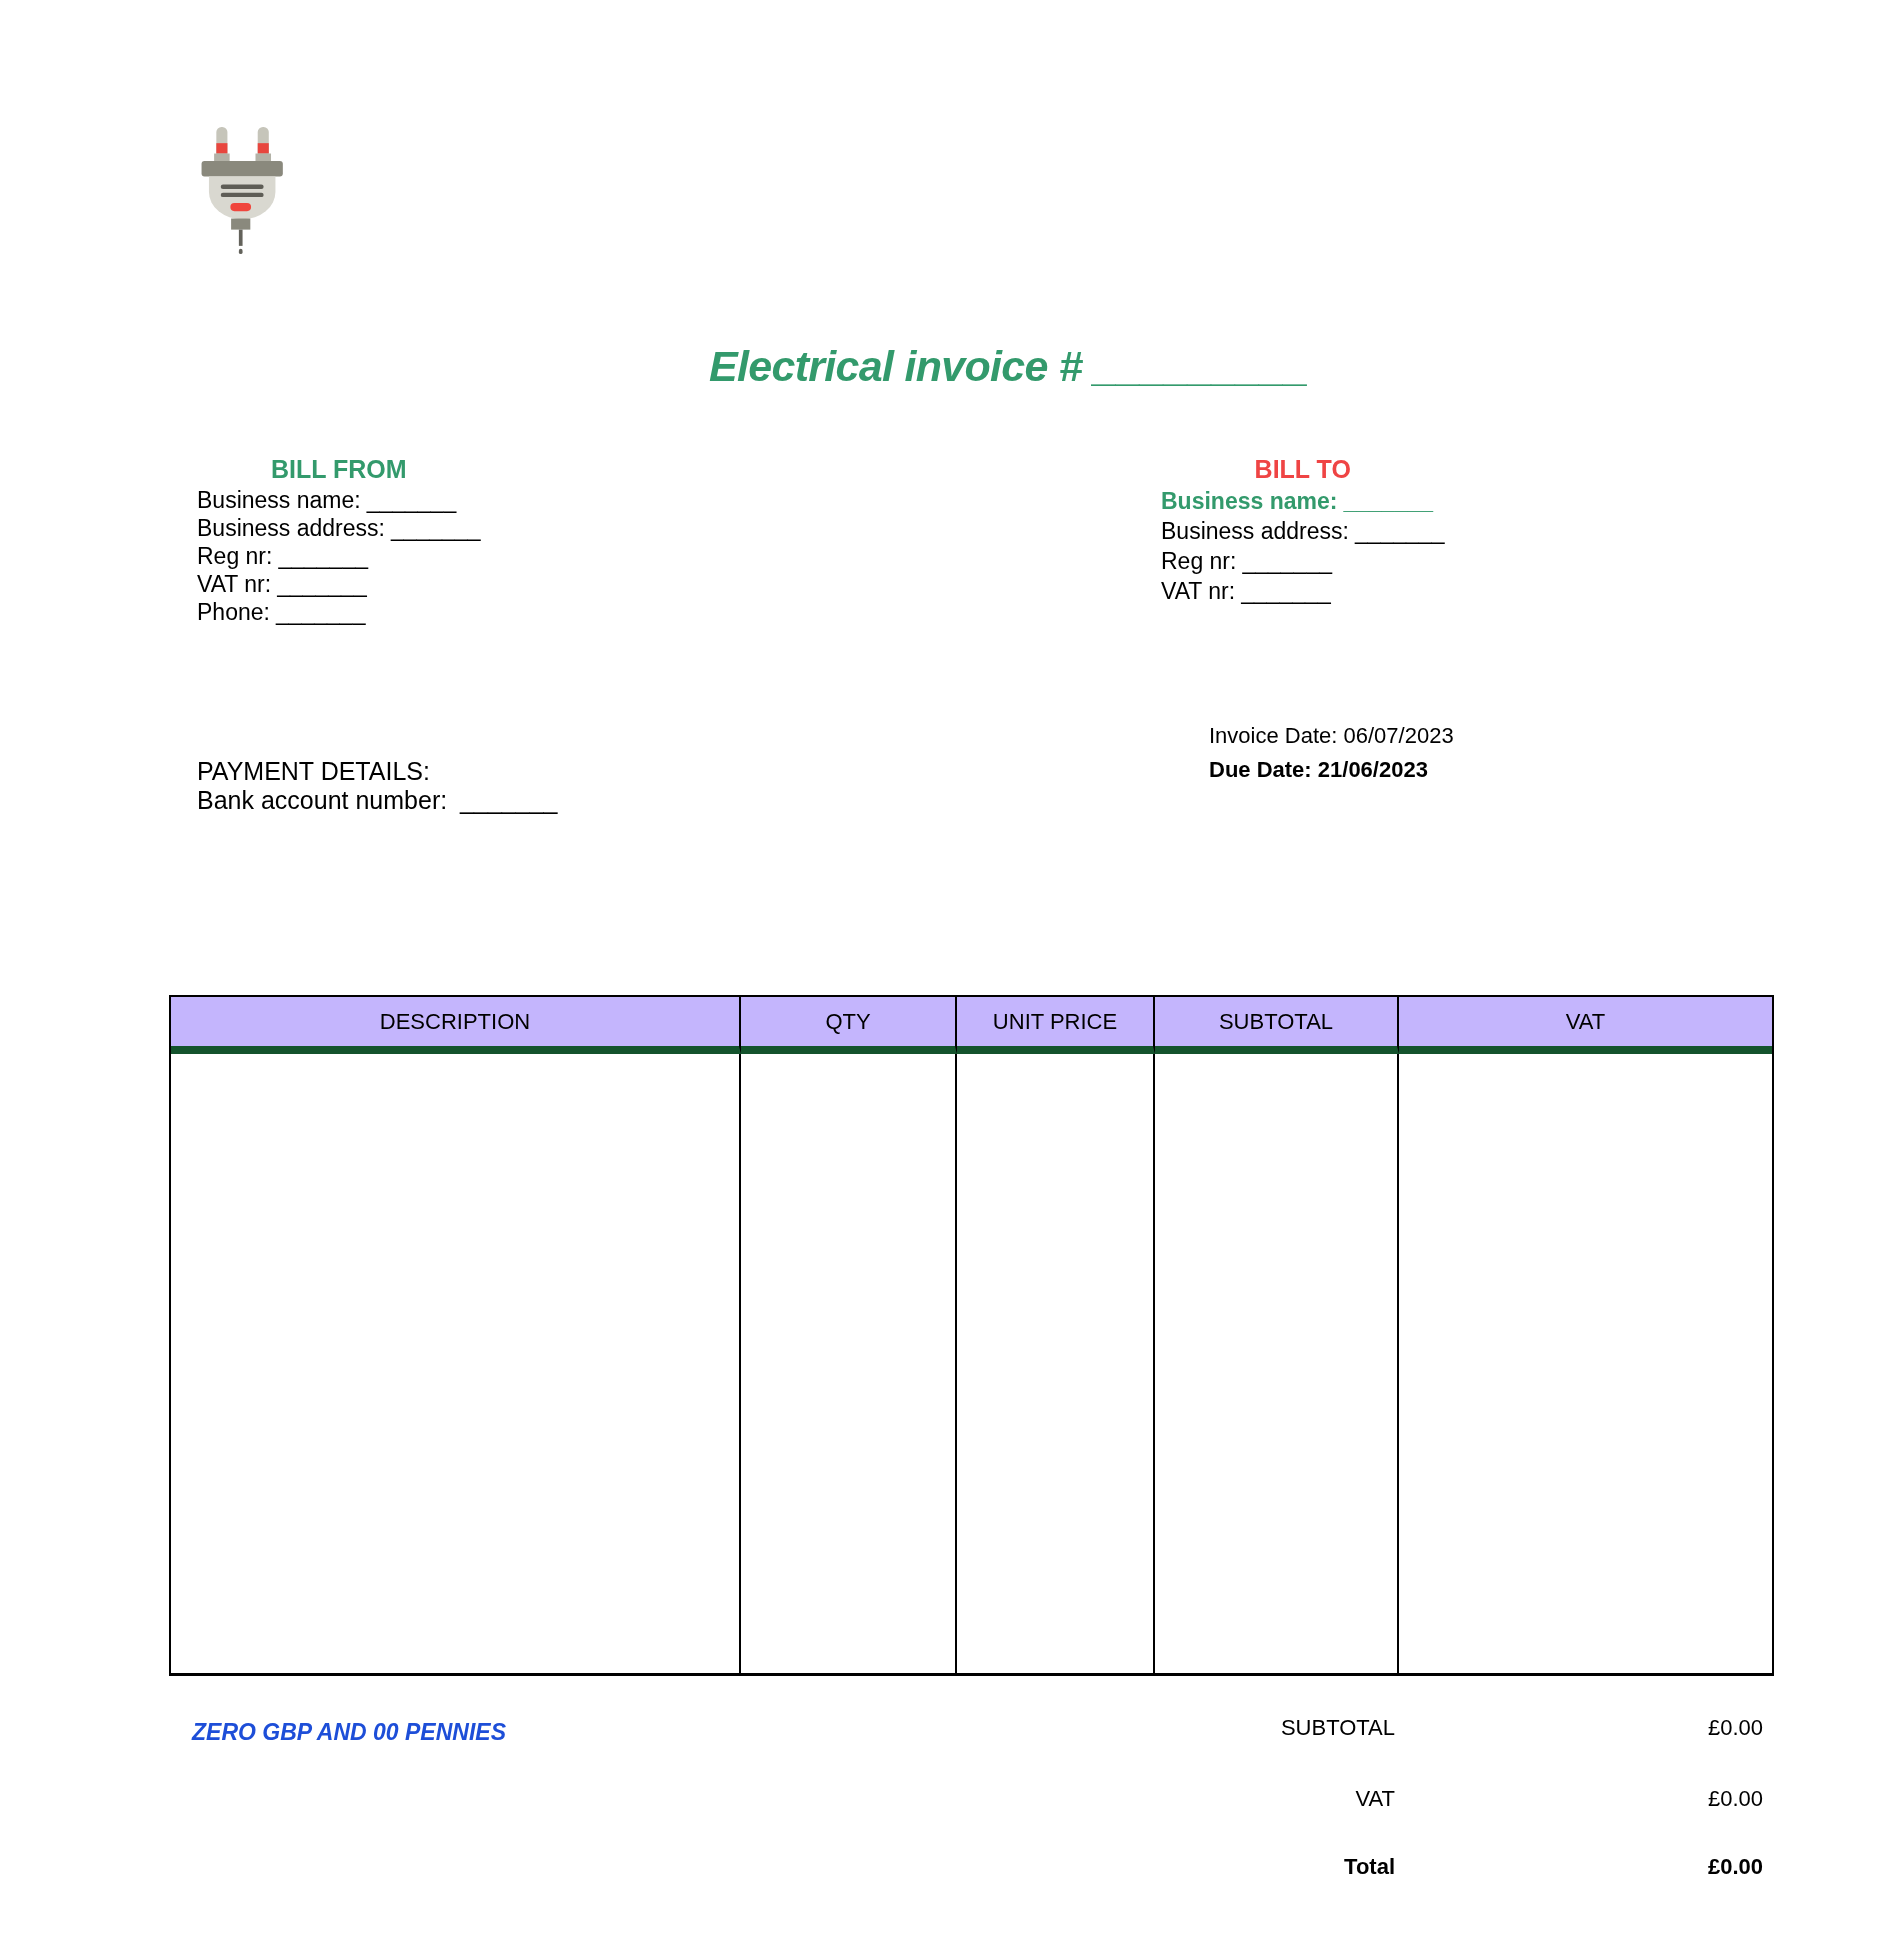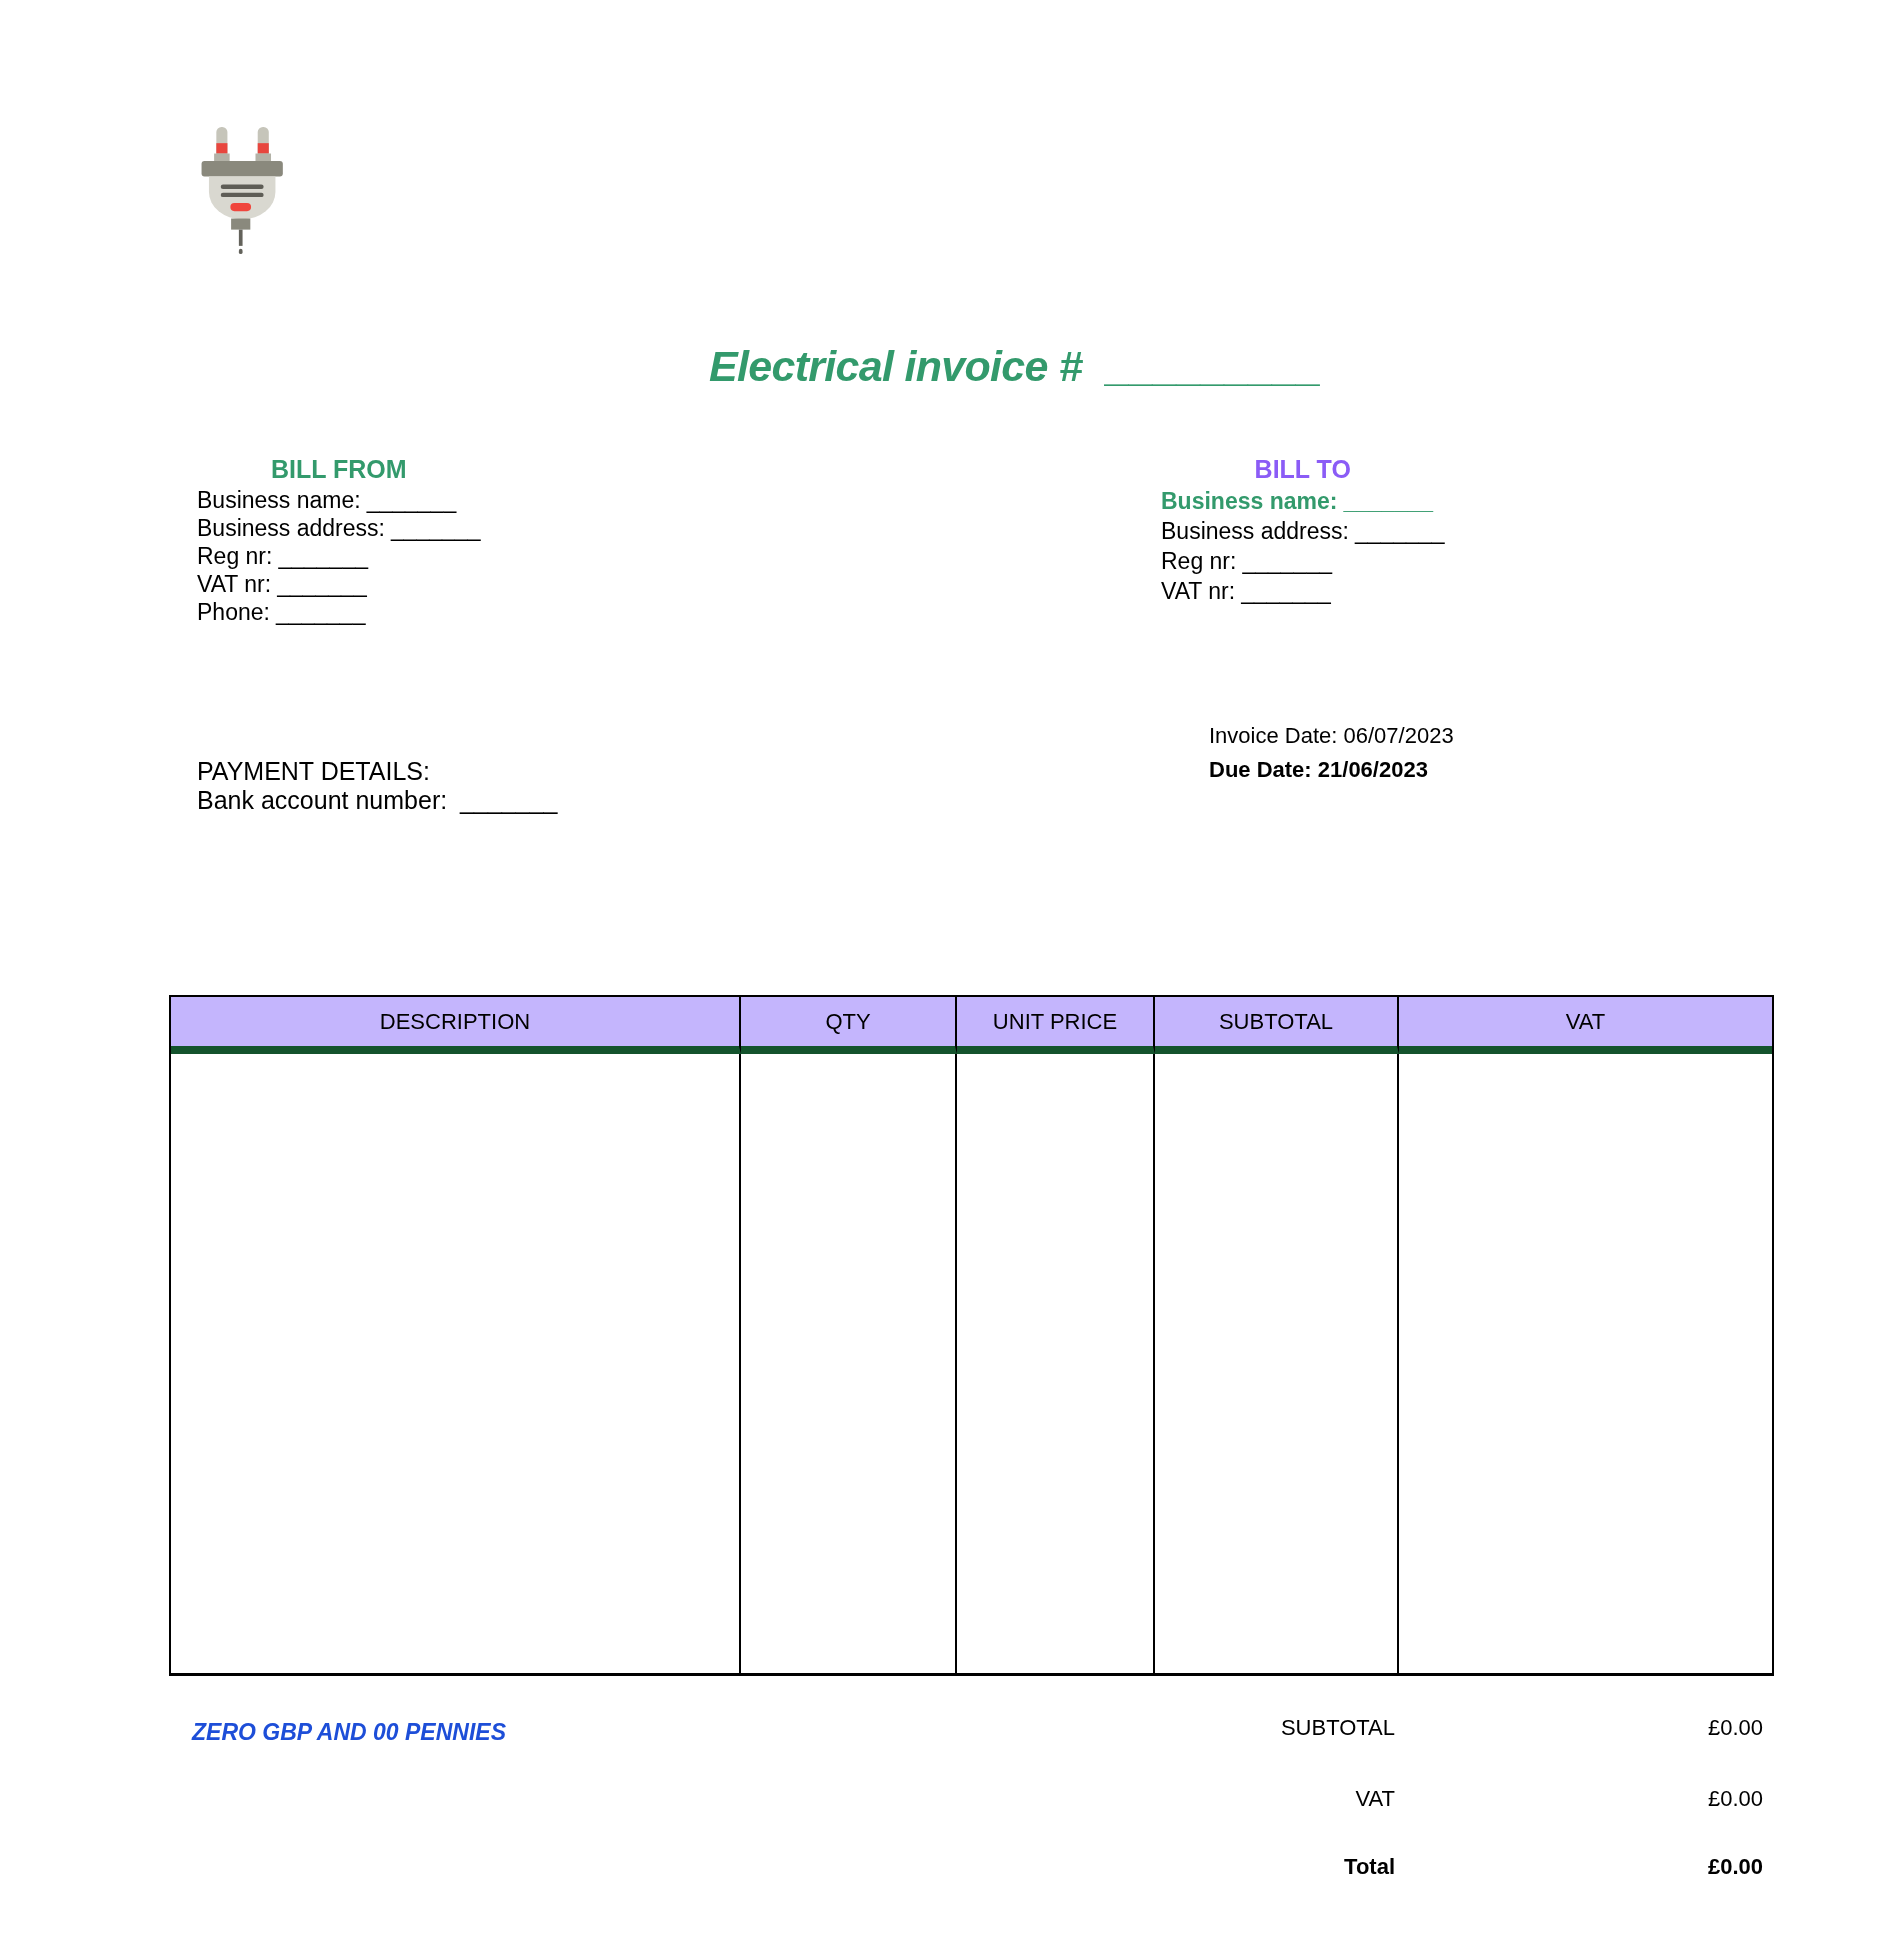--- a/index.html
+++ b/index.html
@@ -13,28 +13,28 @@
     overflow:hidden;
   }
   
   .logo{position:absolute;left:191px;top:121px;width:95px;height:133px;}
   
   .title{
     position:absolute;left:709px;top:342px;
     font-size:43px;font-weight:bold;font-style:italic;
     color:#339A6C;white-space:nowrap;letter-spacing:-0.7px;
   }
-  .title .blank{letter-spacing:0;margin-left:13px;}
+  .title .blank{letter-spacing:0;}
   
   .block{position:absolute;font-size:23px;line-height:28px;}
   .bill-from{left:197px;top:453px;}
   .bill-to{left:1161px;top:453px;line-height:30px;}
   .block .heading{font-size:25px;font-weight:bold;line-height:33px;text-align:center;}
   .bill-from .heading{color:#339A6C;}
-  .bill-to .heading{color:#8b5cf6;}
+  .bill-to .heading{color:#ef4444;}
   .field-line{white-space:nowrap;}
   .field-line .blank{margin-left:6px;}
   .bill-to .field-line.accent, .bill-to .field-line.accent .blank{
     color:#339A6C;font-weight:bold;
   }
   
   .dates{position:absolute;left:1161px;top:719px;font-size:22px;line-height:34px;margin-left:48px;}
   .dates .due{font-weight:bold;}
   
   .payment{position:absolute;left:197px;top:757px;font-size:25px;line-height:29px;}

